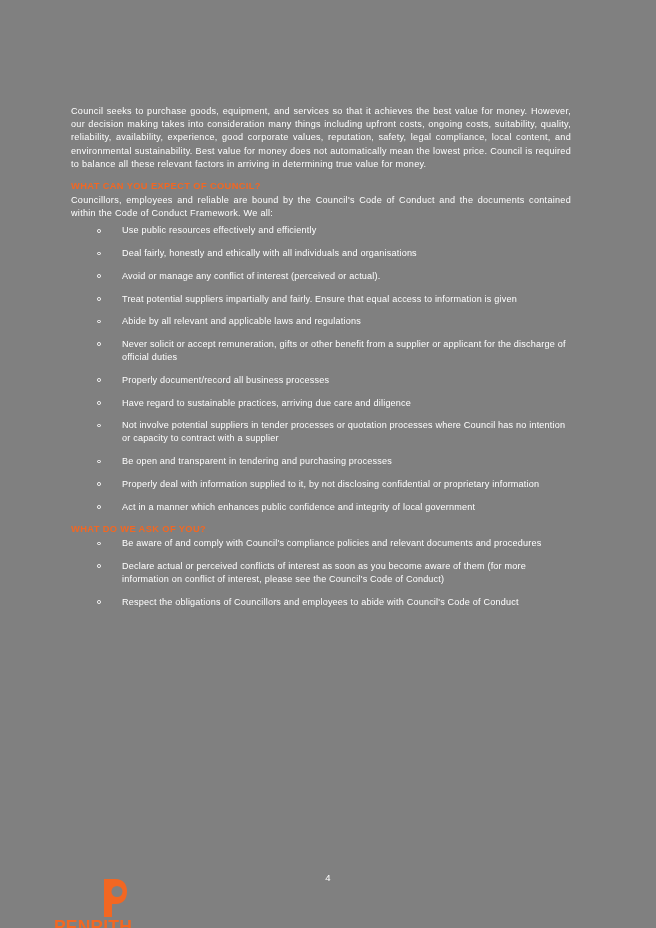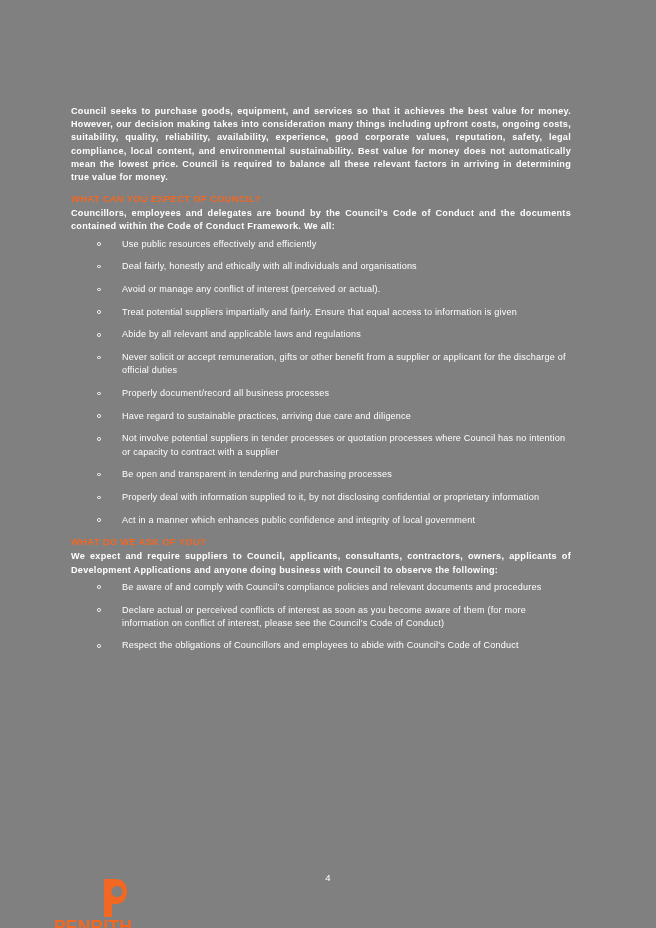--- a/index.html
+++ b/index.html
@@ -31,21 +31,20 @@
     width: 500px;
   }
 
   p.body-text {
     margin: 0 0 4px 0;
     font-size: 9.1px;
     line-height: 13.2px;
     text-align: justify;
     color: #ffffff;
     letter-spacing: 0.03em;
-    font-weight: bold;
   }
 
   h2.section-heading {
     margin: 9px 0 2px 0;
     font-size: 9.3px;
     line-height: 12px;
     font-weight: bold;
     color: #F26722;
     letter-spacing: 0.04em;
     text-transform: uppercase;
@@ -131,40 +130,39 @@
 <body>
 
 <div class="page">
 
   <div class="content">
 
     <p class="body-text">Council seeks to purchase goods, equipment, and services so that it achieves the best value for money. However, our decision making takes into consideration many things including upfront costs, ongoing costs, suitability, quality, reliability, availability, experience, good corporate values, reputation, safety, legal compliance, local content, and environmental sustainability. Best value for money does not automatically mean the lowest price. Council is required to balance all these relevant factors in arriving in determining true value for money.</p>
 
     <h2 class="section-heading">WHAT CAN YOU EXPECT OF COUNCIL?</h2>
 
-    <p class="body-text section-intro">Councillors, employees and delegates are bound by the Council's Code of Conduct and the documents contained within the Code of Conduct Framework. We all:</p>
+    <p class="body-text section-intro">Councillors, employees and reliable are bound by the Council's Code of Conduct and the documents contained within the Code of Conduct Framework. We all:</p>
 
     <ul class="bullet-list">
       <li>Use public resources effectively and efficiently</li>
       <li>Deal fairly, honestly and ethically with all individuals and organisations</li>
       <li>Avoid or manage any conflict of interest (perceived or actual).</li>
       <li>Treat potential suppliers impartially and fairly. Ensure that equal access to information is given</li>
       <li>Abide by all relevant and applicable laws and regulations</li>
       <li>Never solicit or accept remuneration, gifts or other benefit from a supplier or applicant for the discharge of official duties</li>
       <li>Properly document/record all business processes</li>
       <li>Have regard to sustainable practices, arriving due care and diligence</li>
       <li>Not involve potential suppliers in tender processes or quotation processes where Council has no intention or capacity to contract with a supplier</li>
       <li>Be open and transparent in tendering and purchasing processes</li>
       <li>Properly deal with information supplied to it, by not disclosing confidential or proprietary information</li>
       <li>Act in a manner which enhances public confidence and integrity of local government</li>
     </ul>
 
     <h2 class="section-heading">WHAT DO WE ASK OF YOU?</h2>
 
-    <p class="body-text section-intro">We expect and require suppliers to Council, applicants, consultants, contractors, owners, applicants of Development Applications and anyone doing business with Council to observe the following:</p>
 
     <ul class="bullet-list">
       <li>Be aware of and comply with Council's compliance policies and relevant documents and procedures</li>
       <li>Declare actual or perceived conflicts of interest as soon as you become aware of them (for more information on conflict of interest, please see the Council's Code of Conduct)</li>
       <li>Respect the obligations of Councillors and employees to abide with Council's Code of Conduct</li>
     </ul>
 
   </div>
 
   <div class="page-number">4</div>

